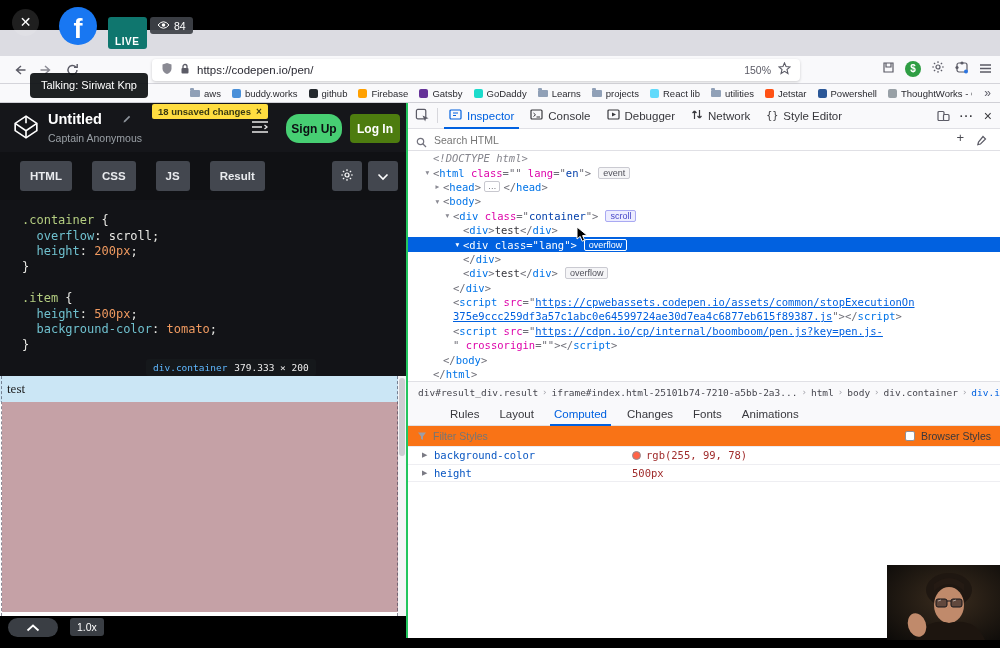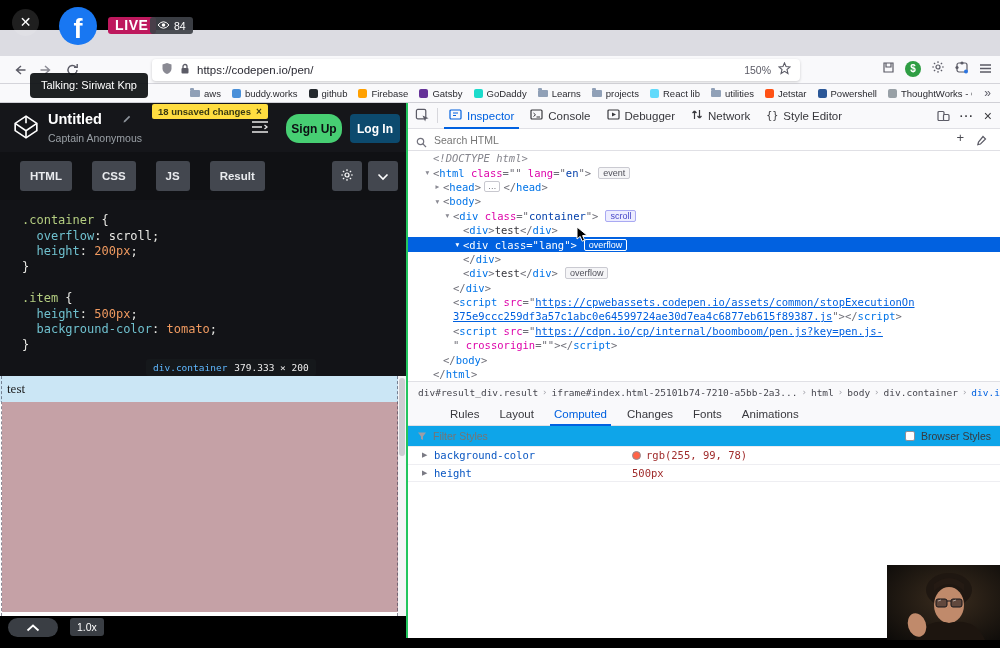--- a/index.html
+++ b/index.html
@@ -1,21 +1,21 @@
 <!DOCTYPE html>
 <html><head>
 <meta charset="utf-8">
 <style>
 *{margin:0;padding:0;box-sizing:border-box}
 button{font-family:inherit;cursor:default}
 .stage{position:relative;width:1000px;height:648px;background:#000;overflow:hidden;font-family:"Liberation Sans",sans-serif;-webkit-font-smoothing:antialiased}
 
 .closex{position:absolute;left:12px;top:9px;width:27px;height:27px;border-radius:50%;background:rgba(255,255,255,.12);color:#fff;font-size:14px;line-height:27px;text-align:center;border:none;z-index:60}
 .fb{position:absolute;left:59px;top:7px;width:38px;height:38px;border-radius:50%;background:#1877f2;color:#fff;font-weight:700;font-size:27px;text-align:center;line-height:44px;overflow:hidden;z-index:60}
-.live{position:absolute;left:108px;top:17px;height:17px;padding:0 7px;background:#be185d;border-radius:3px;color:#fff;font-size:14px;font-weight:700;letter-spacing:.6px;line-height:17px;z-index:60}
+.live{position:absolute;left:108px;top:17px;height:17px;padding:16px 7px;background:#0f766e;border-radius:3px;color:#fff;font-size:10px;font-weight:700;letter-spacing:.6px;line-height:17px;z-index:60}
 .viewers{position:absolute;left:150px;top:17px;height:17px;padding:0 7px;background:rgba(62,66,72,.93);border-radius:3px;color:#fff;font-size:10.5px;display:flex;align-items:center;gap:4px;z-index:60}
 .toast{position:absolute;left:30px;top:73px;height:25px;padding:0 11px;background:rgba(13,16,18,.93);border-radius:4px;color:#fff;font-size:11px;line-height:25px;z-index:60;white-space:nowrap}
 .botbar{position:absolute;left:0;top:638px;width:100%;height:10px;background:#000;z-index:30}
 .webcam{position:absolute;left:887px;top:565px;width:113px;height:75px;z-index:45;overflow:hidden;background:#0d0b09}
 .cursor{position:absolute;left:576px;top:226px;z-index:70}
 
 .tabstrip{position:absolute;left:0;top:30px;width:100%;height:26px;background:#dcdce2}
 .tab-bg{position:absolute;left:2px;top:30px;width:142px;height:26px;display:flex;align-items:center;gap:5px;padding:0 8px 0 10px;font-size:9.5px;color:#2a2a30;overflow:hidden;white-space:nowrap}
 .tab-active{position:absolute;left:146px;top:33px;width:176px;height:23px;background:#f9f9fb;border-radius:4px 4px 0 0;box-shadow:0 0 3px rgba(0,0,0,.3);display:flex;align-items:center;gap:5px;padding:0 8px;font-size:10px;color:#15141a;overflow:hidden;white-space:nowrap}
 .newtab{position:absolute;left:330px;top:33px;width:20px;height:20px;font-size:14px;color:#2a2a30;text-align:center;line-height:20px;background:none;border:none}
@@ -42,21 +42,21 @@
 .dt{position:absolute;left:406px;top:0;right:0;height:100%;background:#fff;border-left:2px solid #22c55e}
 
 .cph{position:absolute;left:0;top:0;width:100%;height:49px;background:#15161a}
 .cplogo{position:absolute;left:13px;top:11px}
 .cptitle{position:absolute;left:48px;top:8px;font-size:14.5px;font-weight:700;color:#fff;display:flex;gap:20px;align-items:center}
 .cpauthor{position:absolute;left:48px;top:29px;font-size:10.5px;color:#9aa0a6}
 .unsaved{position:absolute;left:152px;top:1px;height:15px;background:#ffdd40;border-radius:2px;display:flex;align-items:center;gap:5px;padding:0 6px;font-size:9.5px;font-weight:700;color:#3a3a12;z-index:5}
 .unsaved-x{font-weight:700;font-size:10px}
 .cpmenu{position:absolute;left:246px;top:12px;width:28px;height:26px;background:none;border:none}
 .signup{position:absolute;left:286px;top:11px;width:56px;height:29px;background:#47cf73;border-radius:13px;color:#0c1013;font-weight:700;font-size:12px;border:none}
-.login{position:absolute;left:350px;top:11px;width:50px;height:29px;background:#0c4a6e;border-radius:4px;color:#fff;font-weight:700;font-size:12px;border:none}
+.login{position:absolute;left:350px;top:11px;width:50px;height:29px;background:#4d7c0f;border-radius:4px;color:#fff;font-weight:700;font-size:12px;border:none}
 .cptabs{position:absolute;left:0;top:49px;width:100%;height:48px;background:#101114;display:flex;align-items:center;padding-left:20px}
 .cptabs-list{display:flex;gap:20px;align-items:center}
 .cptab{height:30px;padding:0 10px;background:#43474f;border:none;border-radius:3px;color:#e9ebee;font-weight:700;font-size:11.5px}
 .cptab-sp{flex:1}
 .tabbtns{display:flex;gap:6px;margin-right:8px}
 .sqbtn{width:30px;height:30px;background:#43474f;border:none;border-radius:3px;display:flex;align-items:center;justify-content:center}
 .cped{position:absolute;left:0;top:97px;width:100%;height:176px;background:#121317;padding:13px 0 0 22px;font-family:"DejaVu Sans Mono",monospace;font-size:12px}
 .cline{height:15.6px;line-height:15.6px;white-space:pre}
 .c-s{color:#b4cd80}.c-pr{color:#6fc0ce}.c-n{color:#f09a60}.c-w{color:#e8e8e4}
 .nodetip{position:absolute;left:146px;top:256px;height:17px;background:rgba(22,24,27,.95);border-radius:3px;display:flex;align-items:center;gap:7px;padding:0 7px;font-family:"DejaVu Sans Mono",monospace;font-size:9.5px;z-index:10;white-space:nowrap}
@@ -106,21 +106,21 @@
 .msel span{color:#fff !important}
 .msel .mbadge,.b-selected{background:transparent;border-color:#fff;color:#fff}
 .dtcrumbs{position:absolute;left:0;top:278px;width:100%;height:21px;background:#f9f9fb;border-top:1px solid #e0e0e5;display:flex;align-items:center;padding-left:6px;font-family:"DejaVu Sans Mono",monospace;font-size:9.5px;overflow:hidden;white-space:nowrap}
 .crumb{padding:0 4px;color:#46464e}
 .crumb-sel{color:#0161e0}
 .csep{color:#a2a2aa;font-size:9px}
 .dtptabs{position:absolute;left:0;top:299px;width:100%;height:24px;background:#f9f9fb;border-bottom:1px solid #e0e0e5;display:flex;padding-left:32px}
 .ptab{position:relative;height:24px;padding:0 10px;border:none;background:none;font-size:11.5px;color:#38383d}
 .ptab-active{color:#0161e0}
 .ptab-active::after{content:"";position:absolute;left:6px;right:6px;bottom:0;height:2px;background:#0161e0}
-.dtfilter{position:absolute;left:0;top:323px;width:100%;height:21px;border-bottom:1px solid #ebebf0;display:flex;align-items:center;padding:0 9px;gap:6px;background:#0ea5e9}
+.dtfilter{position:absolute;left:0;top:323px;width:100%;height:21px;border-bottom:1px solid #ebebf0;display:flex;align-items:center;padding:0 9px;gap:6px;background:#f97316}
 .dtfilter input{flex:1;border:none;outline:none;font-size:10.5px;color:#38383d;background:transparent}
 .cbx{width:10px;height:10px;border:1px solid #8f8f98;border-radius:2px;background:#fff}
 .cbx-label{font-size:10.5px;color:#38383d}
 .dtcomputed{position:absolute;left:0;top:344px;width:100%}
 .crow{height:17.5px;display:flex;align-items:center;padding-left:14px;border-bottom:1px solid #eeeef2;background:#fff}
 .cexp{flex:0 0 12px;font-size:7px;color:#7a7a84}
 .cname{flex:0 0 198px;font-family:"DejaVu Sans Mono",monospace;font-size:10.5px;color:#0a57c2}
 .cval{display:flex;align-items:center;gap:5px;font-family:"DejaVu Sans Mono",monospace;font-size:10.5px;color:#a02c2c}
 .swatch{width:9px;height:9px;border-radius:50%;border:1px solid #8f8f98;display:inline-block}
 </style>

